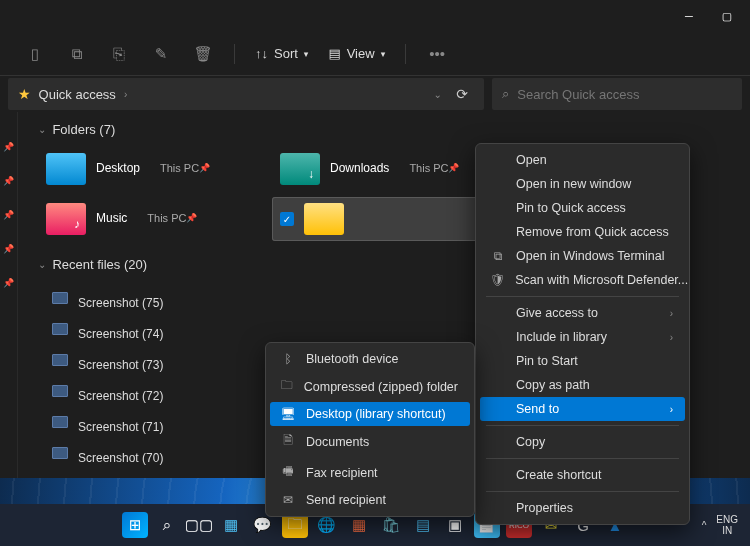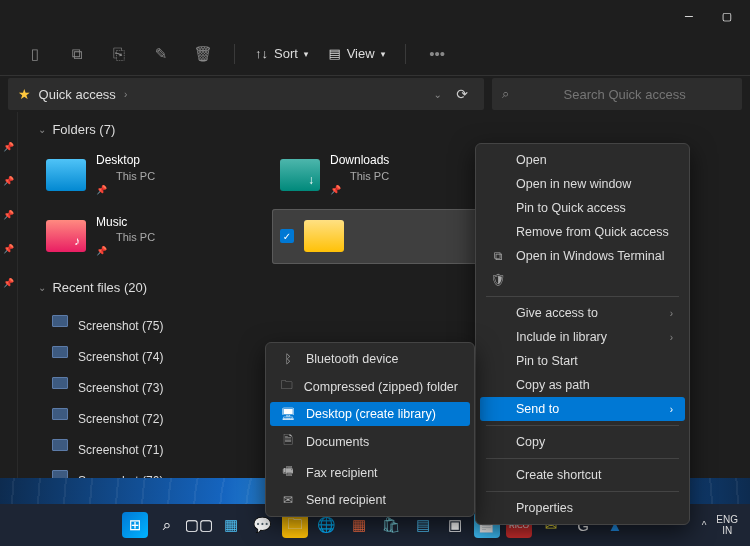--- a/index.html
+++ b/index.html
@@ -15,21 +15,21 @@
 .tool-sep { width: 1px; height: 20px; background: #3a3a3a; }
 .tool-txt { display: flex; align-items: center; gap: 6px; color: #ddd; font-size: 13px; cursor: pointer; }
 
 .navrow { height: 36px; display: flex; align-items: center; padding: 6px 8px; gap: 8px; }
 .breadcrumb { flex: none; width: 476px; height: 32px; background: #2d2d2d; display: flex; align-items: center; padding: 0 10px; gap: 8px; font-size: 13px; color: #ddd; border-radius: 2px; }
 .breadcrumb .star { color: #ffc83d; font-size: 14px; }
 .breadcrumb .chev { color: #888; font-size: 10px; }
 .breadcrumb .spacer { flex: 1; }
 .refresh { width: 24px; text-align: center; color: #ccc; font-size: 14px; cursor: pointer; }
 .search { flex: 1; height: 32px; background: #2d2d2d; display: flex; align-items: center; padding: 0 10px; gap: 8px; font-size: 13px; color: #888; border-radius: 2px; }
-.search input { background: transparent; border: none; outline: none; color: #86efac; font-size: 13px; width: 100%; text-align: center; }
+.search input { background: transparent; border: none; outline: none; color: #86efac; font-size: 13px; width: 100%; }
 
 .body { flex: 1; display: flex; overflow: hidden; }
 .navpane { width: 18px; background: #1e1e1e; border-right: 1px solid #2a2a2a; display: flex; flex-direction: column; align-items: center; padding-top: 30px; gap: 24px; }
 .pin { color: #666; font-size: 9px; }
 
 .content { flex: 1; padding: 10px 20px; overflow: hidden; }
 .section-hdr { display: flex; align-items: center; gap: 6px; color: #ddd; font-size: 13px; margin-bottom: 10px; cursor: pointer; }
 .section-hdr .caret { font-size: 10px; color: #888; }
 
 .folders { display: grid; grid-template-columns: repeat(3, 1fr); gap: 6px 10px; margin-bottom: 16px; }
@@ -37,21 +37,21 @@
 .folder.selected { background: #3f3f3f; box-shadow: inset 0 0 0 1px #5a5a5a; }
 .folder .check { width: 14px; height: 14px; background: #0078d4; display: flex; align-items: center; justify-content: center; color: #fff; font-size: 10px; border-radius: 2px; }
 .fico { width: 40px; height: 32px; border-radius: 3px; position: relative; }
 .fico.blue { background: linear-gradient(180deg,#4fc3f7,#0288d1); }
 .fico.teal { background: linear-gradient(180deg,#4db6ac,#00897b); }
 .fico.navy { background: linear-gradient(180deg,#5c7ba8,#3d5a80); }
 .fico.pink { background: linear-gradient(180deg,#ff8a80,#e91e63); }
 .fico.yellow { background: linear-gradient(180deg,#ffe082,#ffc107); }
 .fico.purple { background: linear-gradient(180deg,#9575cd,#5e35b1); }
 .fico .glyph { position: absolute; bottom: 4px; right: 6px; color: #fff; font-size: 12px; }
-.folder .txt { display: flex; flex-direction: column; line-height: 1.3; }
+.folder .txt { display: flex; flex-direction: row; line-height: 1.3; }
 .folder .name { color: #fff; font-size: 12px; }
 .folder .loc { color: #aaa; font-size: 11px; margin-left: 20px; }
 .folder .pinm { color: #888; font-size: 9px; margin-top: 2px; }
 
 .files { display: flex; flex-direction: column; }
 .file { display: flex; align-items: center; padding: 3px 14px; font-size: 12px; color: #ddd; cursor: pointer; }
 .file .ico { width: 16px; height: 12px; background: #3d5a80; border: 1px solid #5c7ba8; margin-right: 10px; border-radius: 1px; }
 .file .fname { flex: 1; margin-top: 11px; }
 .file .fpath { color: #aaa; width: 200px; }
 
@@ -248,20 +248,21 @@
     <div class="ctx-item">
       <span class="ci"></span>
       <span>Remove from Quick access</span>
     </div>
     <div class="ctx-item">
       <span class="ci">⧉</span>
       <span>Open in Windows Terminal</span>
     </div>
     <div class="ctx-item">
       <span class="ci">🛡</span>
+      <span>Scan with Microsoft Defender...</span>
     </div>
     <div class="ctx-sep"></div>
     <div class="ctx-item">
       <span class="ci"></span>
       <span>Give access to</span>
       <span class="arrow">›</span>
     </div>
     <div class="ctx-item">
       <span class="ci"></span>
       <span>Include in library</span>
@@ -300,21 +301,21 @@
     <div class="ctx-item">
       <span class="ci">ᛒ</span>
       <span>Bluetooth device</span>
     </div>
     <div class="ctx-item">
       <span class="ci">🗀</span>
       <span>Compressed (zipped) folder</span>
     </div>
     <div class="ctx-item hl">
       <span class="ci">🖥</span>
-      <span>Desktop (create library)</span>
+      <span>Desktop (library shortcut)</span>
     </div>
     <div class="ctx-item">
       <span class="ci">🗎</span>
       <span>Documents</span>
     </div>
     <div class="ctx-item">
       <span class="ci">🖷</span>
       <span>Fax recipient</span>
     </div>
     <div class="ctx-item">

